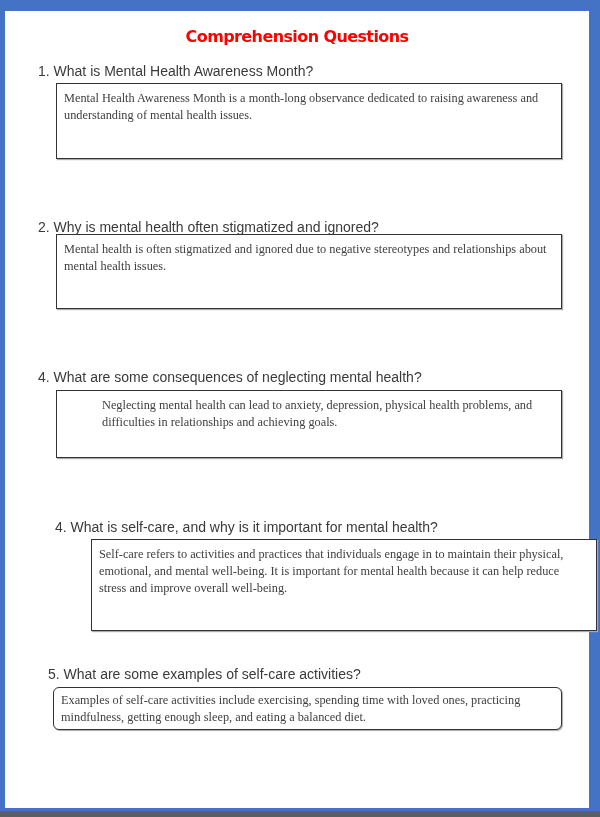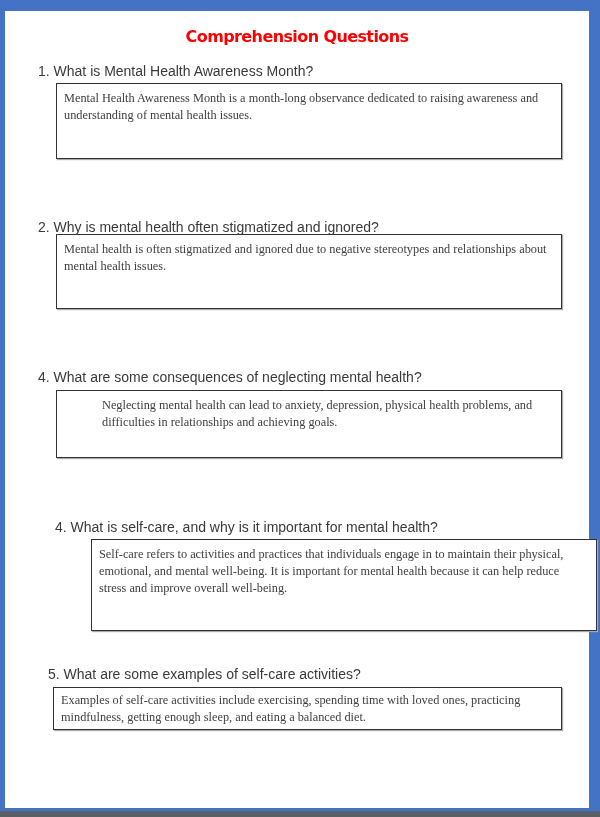--- a/index.html
+++ b/index.html
@@ -70,16 +70,16 @@
   <div class="answer-box" style="left:51px; top:379px; width:506px; height:68px;padding-left:38px;">
     <p class="answer-text">Neglecting mental health can lead to anxiety, depression, physical health problems, and difficulties in relationships and achieving goals.</p>
   </div>
 
   <div class="question" style="left:50px; top:508px;">4. What is self-care, and why is it important for mental health?</div>
   <div class="answer-box" style="left:51px; top:528px; width:506px; height:92px;margin-left:35px;">
     <p class="answer-text">Self-care refers to activities and practices that individuals engage in to maintain their physical, emotional, and mental well-being. It is important for mental health because it can help reduce stress and improve overall well-being.</p>
   </div>
 
   <div class="question" style="left:43px; top:655px;">5. What are some examples of self-care activities?</div>
-  <div class="answer-box" style="left:48px; top:676px; width:509px; height:43px;">
+  <div class="answer-box" style="left:48px; top:676px; width:509px; height:43px;border-radius:6px;">
     <p class="answer-text" style="padding-top:4px;">Examples of self-care activities include exercising, spending time with loved ones, practicing mindfulness, getting enough sleep, and eating a balanced diet.</p>
   </div>
 </div>
 
 </body></html>

